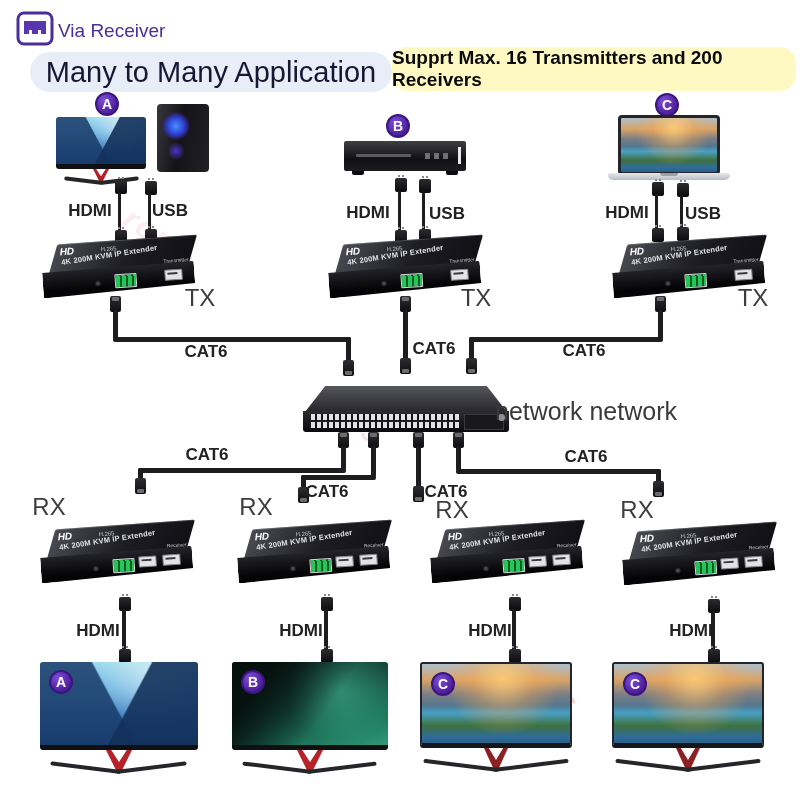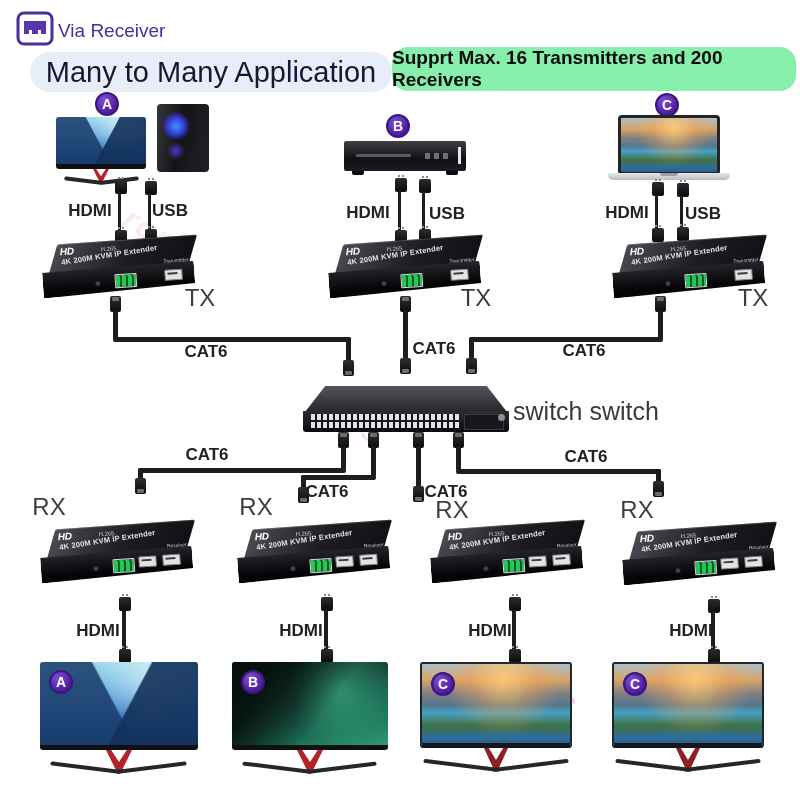--- a/index.html
+++ b/index.html
@@ -4,21 +4,21 @@
 <style>
   html,body{margin:0;padding:0;background:#ffffff;}
   #stage{position:relative;width:800px;height:800px;background:#ffffff;overflow:hidden;
          font-family:"Liberation Sans",sans-serif;}
   .abs{position:absolute;}
   .lbl{position:absolute;transform:translate(-50%,-50%);white-space:nowrap;color:#222;}
 
   
   .title-pill{left:30px;top:52px;width:362px;height:40px;background:#e7eef8;border-radius:22px;
               display:flex;align-items:center;justify-content:center;font-size:29px;color:#171733;}
-  .note-pill{left:392px;top:47px;width:404px;height:44px;background:#86efac;border-radius:16px;
+  .note-pill{left:392px;top:47px;width:404px;height:44px;background:#fef9c3;border-radius:16px;
              display:flex;align-items:center;justify-content:center;font-size:19px;font-weight:700;color:#0a0a0a;}
   .via-eth{left:58px;top:20px;font-size:19px;color:#4b2d9b;}
 
   
   .badge{position:absolute;width:24px;height:24px;border-radius:50%;
          background:radial-gradient(circle at 35% 30%,#7c4fd6,#4a1a96 75%);
          border:2px solid #3b1680;box-sizing:border-box;
          color:#fff;font-weight:700;font-size:14px;display:flex;align-items:center;justify-content:center;}
   .mon-badge{left:9px;top:8px;}
 
@@ -245,21 +245,21 @@
   <span class="plug plug-down" style="left:466px;top:358px"></span>
   <span class="lbl" style="left:584px;top:351px;font-size:17px;font-weight:600">CAT6</span>
 
   <div class="abs sw-top"></div>
   <div class="abs sw-front">
     <div class="sw-row" style="top:3px"></div>
     <div class="sw-row" style="top:11px"></div>
     <div class="sw-right"></div>
     <div class="sw-led"></div>
   </div>
-  <span class="lbl" style="left:586px;top:411px;font-size:25px;color:#3a3a3a">switch switch</span>
+  <span class="lbl" style="left:586px;top:411px;font-size:25px;color:#3a3a3a">network network</span>
 
   <span class="plug plug-up" style="left:338px;top:432px"></span>
   <span class="plug plug-up" style="left:368px;top:432px"></span>
   <span class="plug plug-up" style="left:413px;top:432px"></span>
   <span class="plug plug-up" style="left:453px;top:432px"></span>
 
   <div class="cable" style="left:341px;top:446px;width:5px;height:24px"></div>
   <div class="cable" style="left:138px;top:468px;width:208px;height:5px"></div>
   <div class="cable" style="left:138px;top:468px;width:5px;height:12px"></div>
   <span class="plug plug-down" style="left:135px;top:478px"></span>

